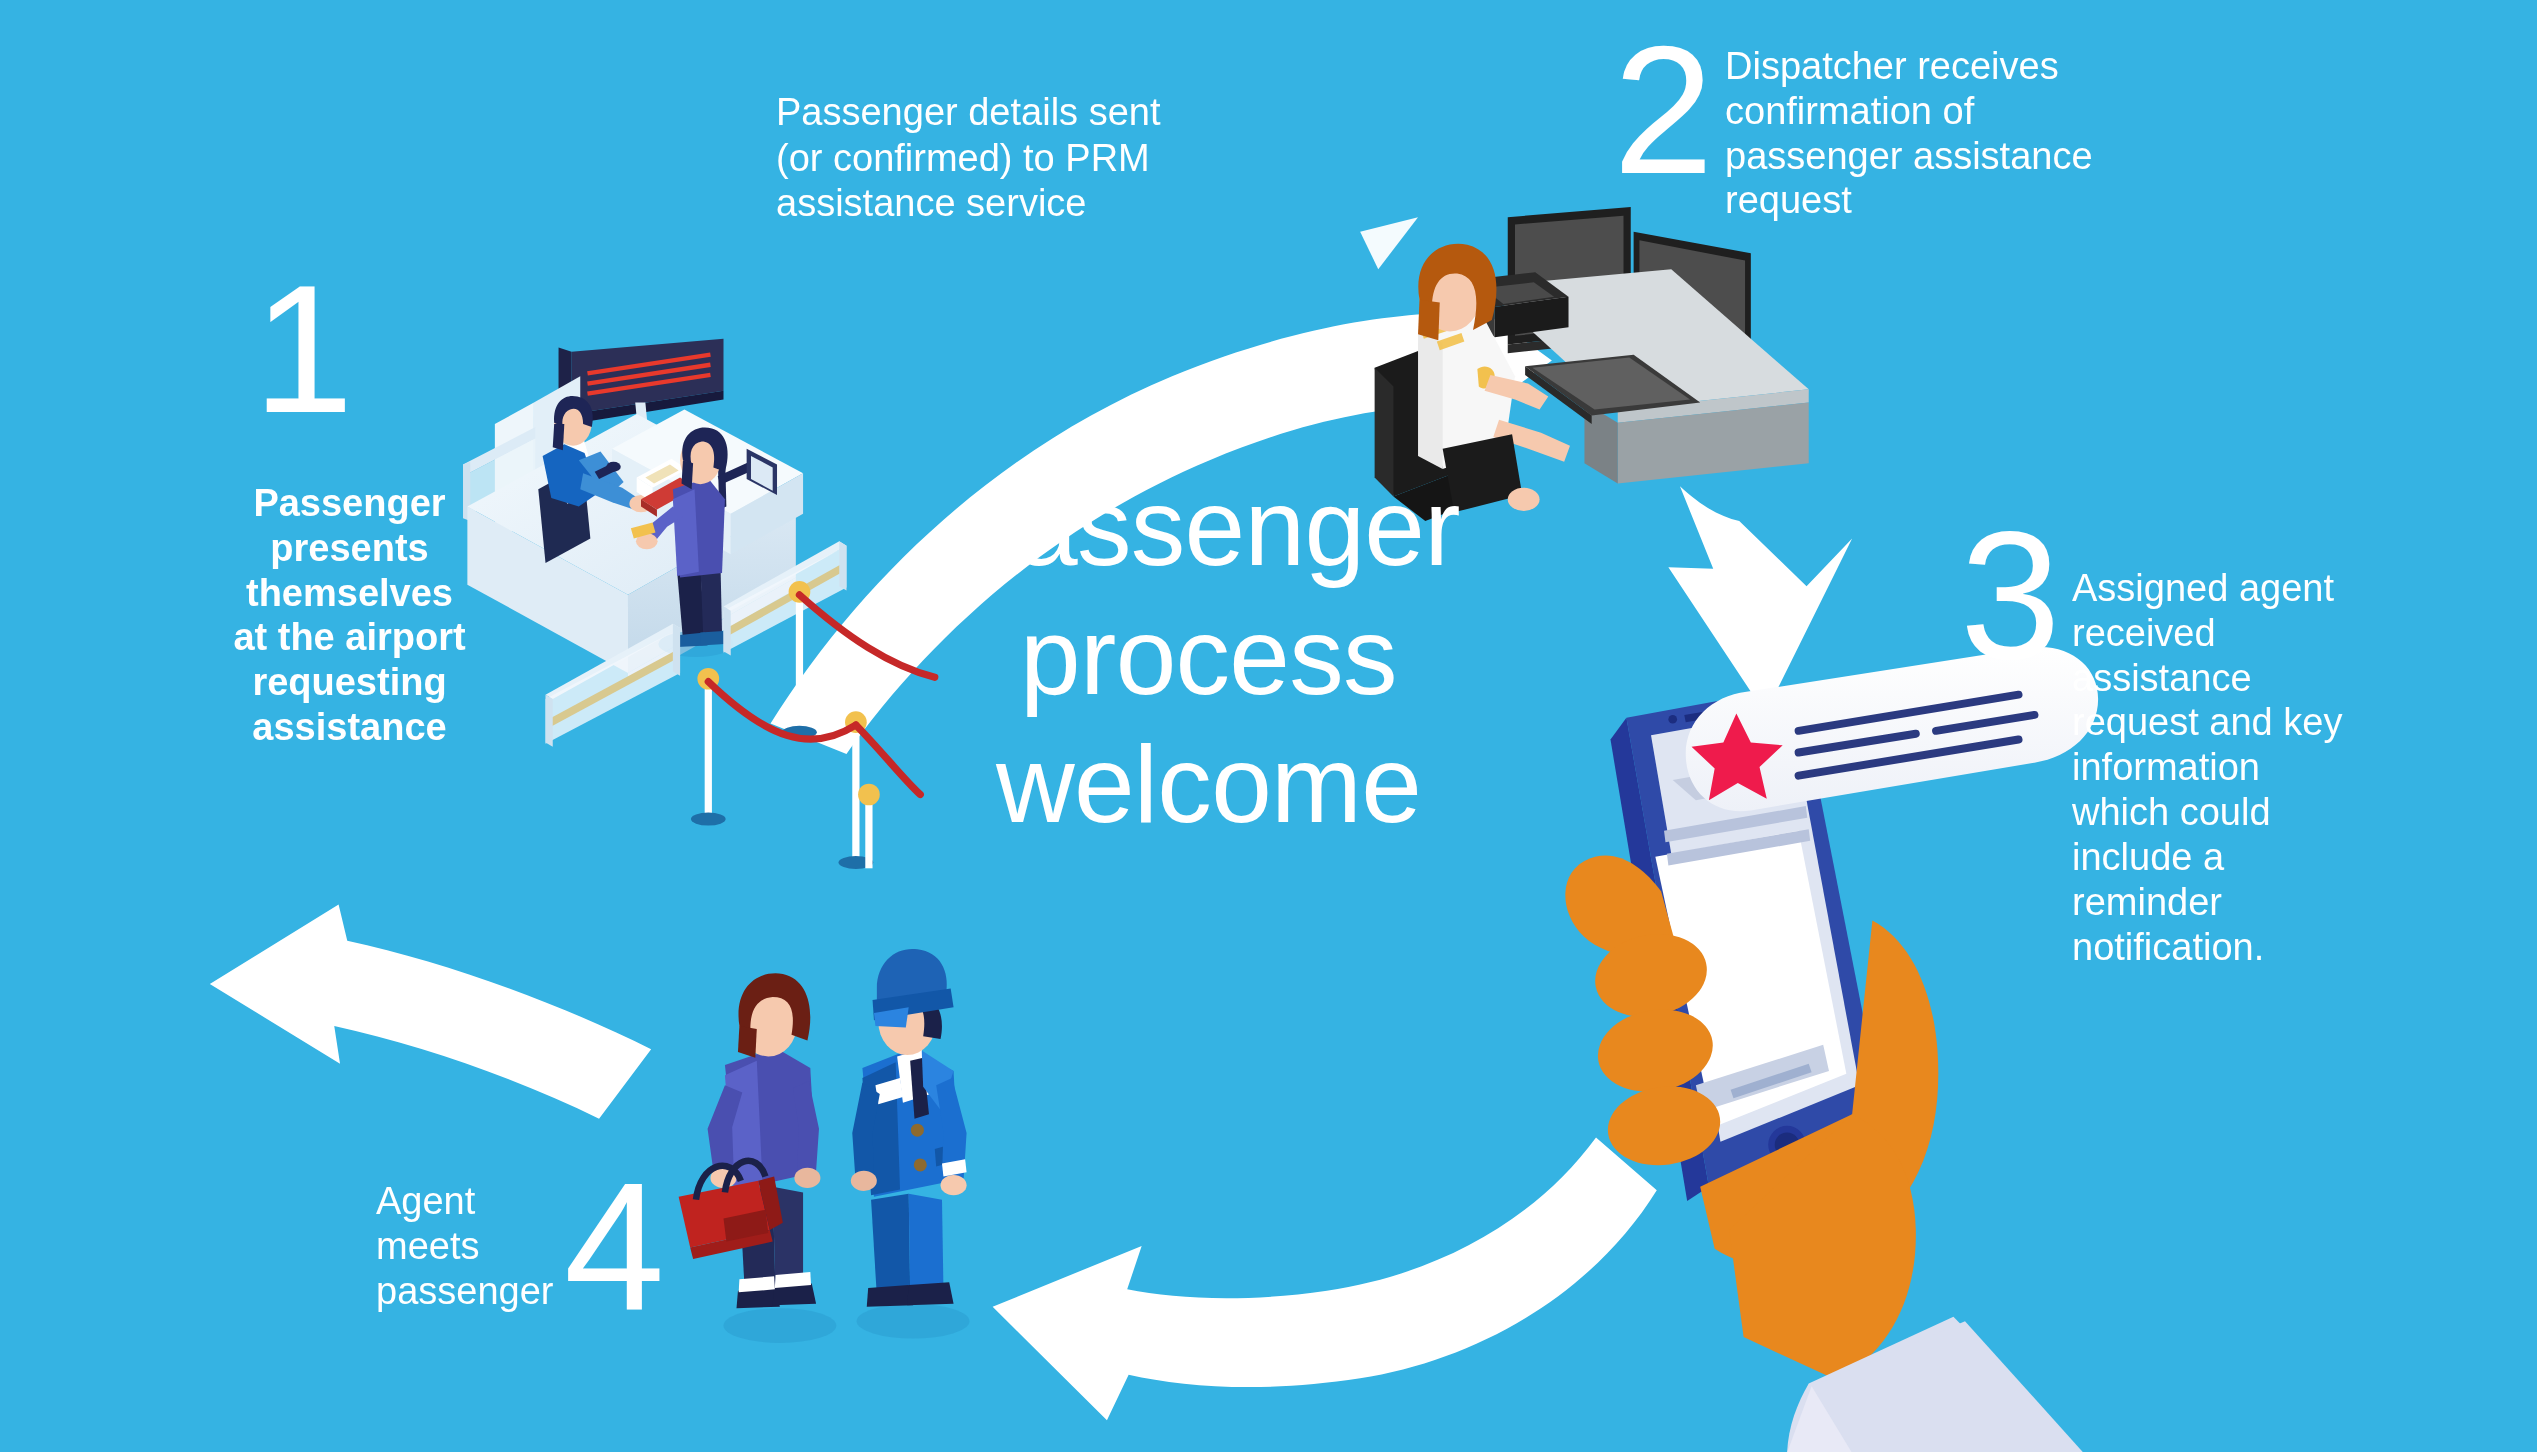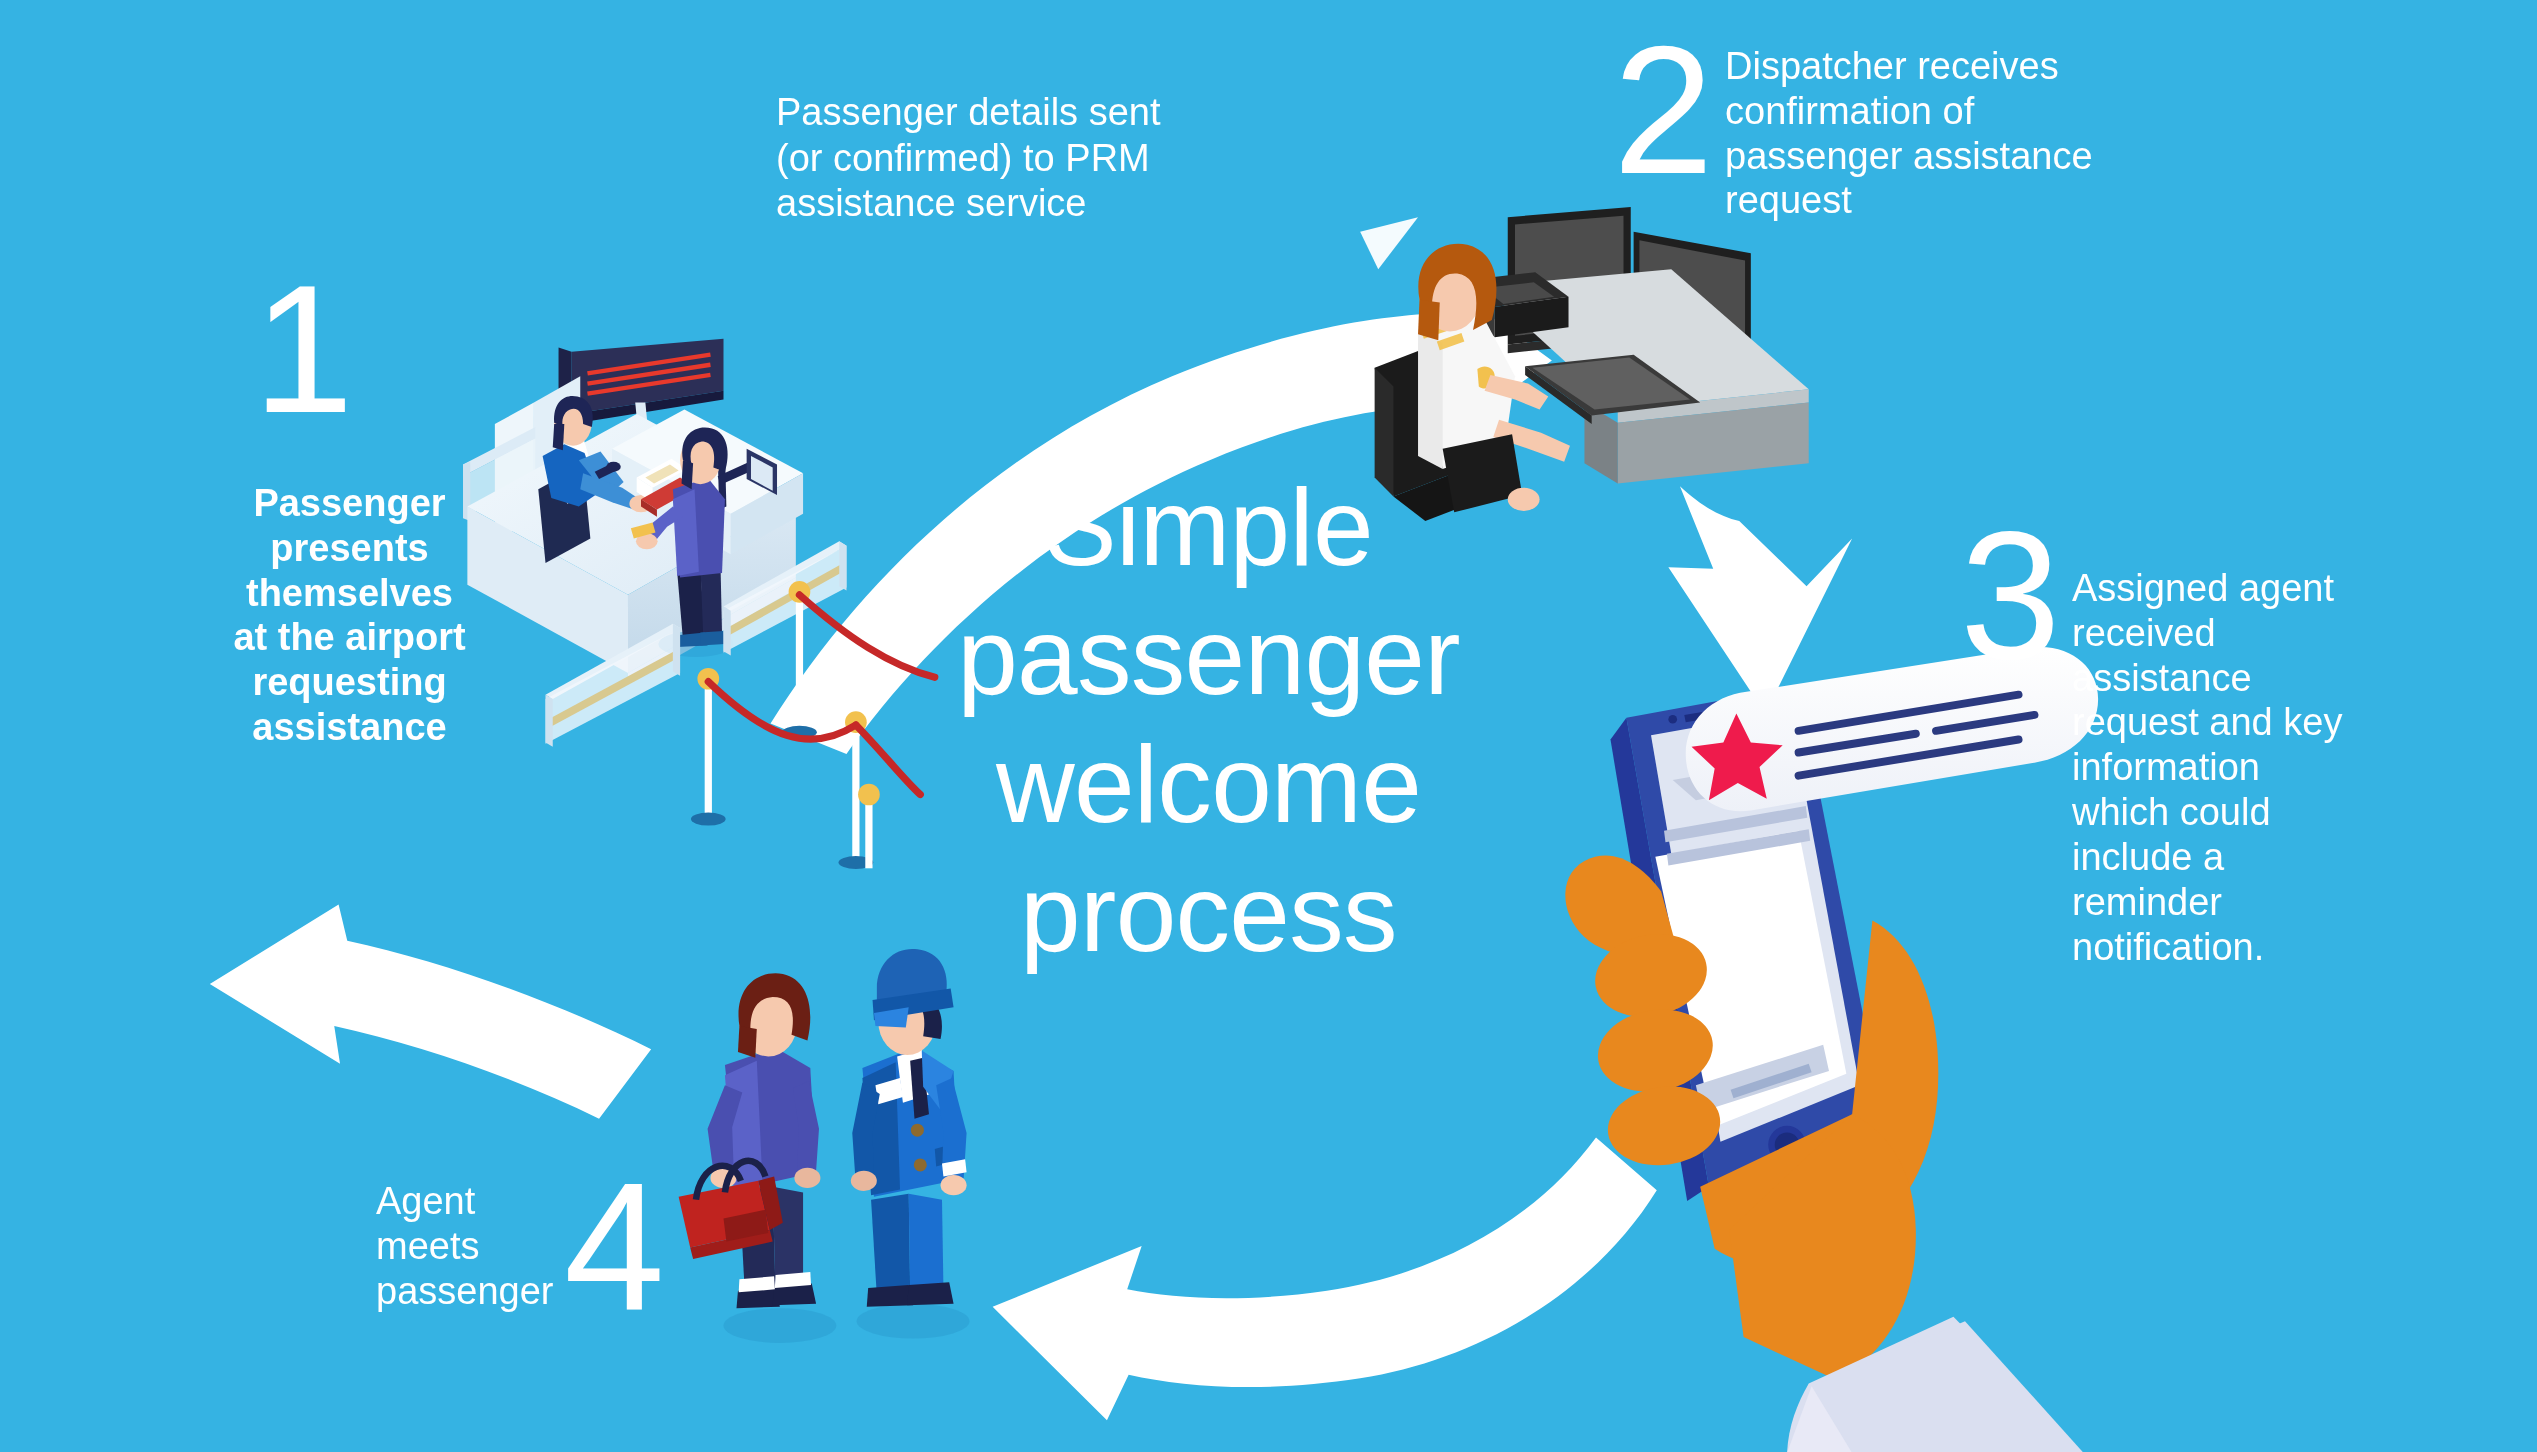--- a/index.html
+++ b/index.html
@@ -500,24 +500,23 @@
           <path fill="#1e63b5" d="M 1212 1366 C 1212 1328 1240 1308 1268 1312 C 1300 1316 1312 1342 1308 1372 L 1212 1386 Z"></path>
           <path fill="#1257a8" d="M 1206 1382 L 1314 1366 L 1318 1392 L 1208 1410 Z"></path>
           <path fill="#2b84e0" d="M 1208 1400 L 1256 1392 L 1252 1420 L 1210 1418 Z"></path>
         </g>
       </g>
     </g>
 
   </svg>
 
   <div class="abs txt" id="center-title">
-    <div>Simple</div>
     <div>passenger</div>
+    <div>process</div>
     <div>welcome</div>
-    <div>process</div>
   </div>
 
   <div class="abs txt step-num" id="num-1">1</div>
   <div class="abs txt caption" id="cap-1">Passenger presents themselves at the airport requesting assistance</div>
 
   <div class="abs txt" id="cap-top">Passenger details sent (or confirmed) to PRM assistance service</div>
 
   <div class="abs txt step-num" id="num-2">2</div>
   <div class="abs txt caption" id="cap-2">Dispatcher receives confirmation of passenger assistance request</div>
 

